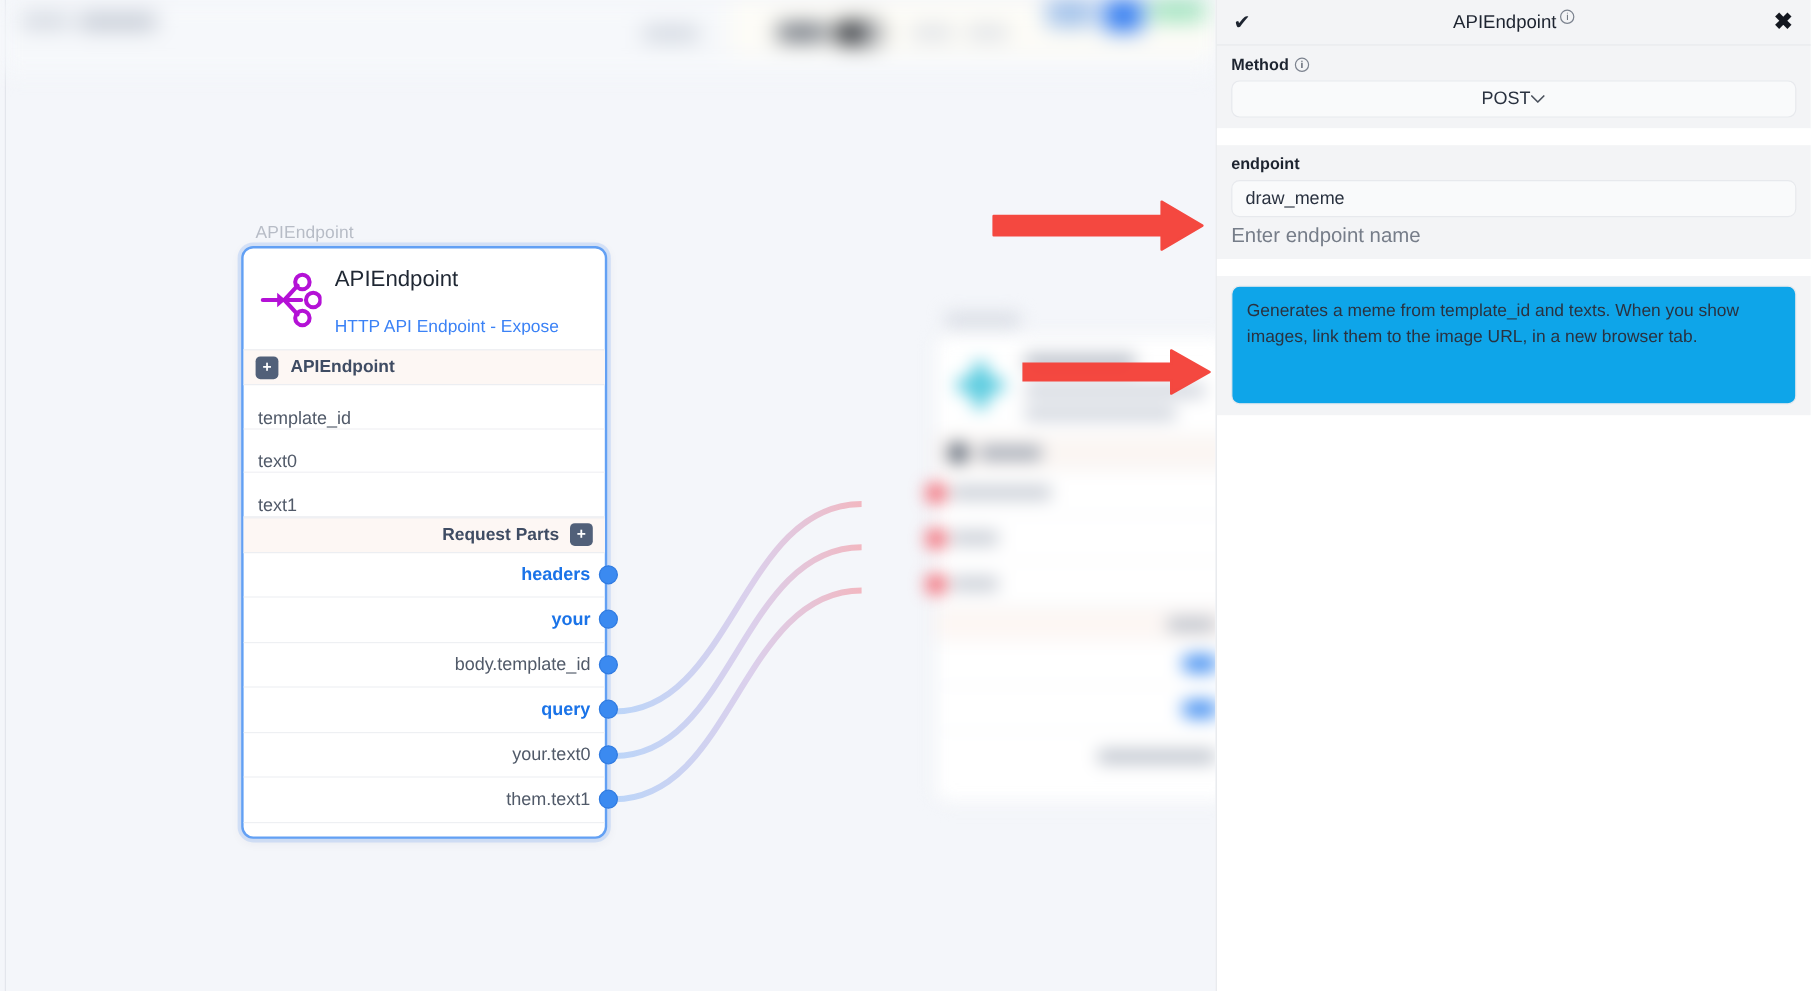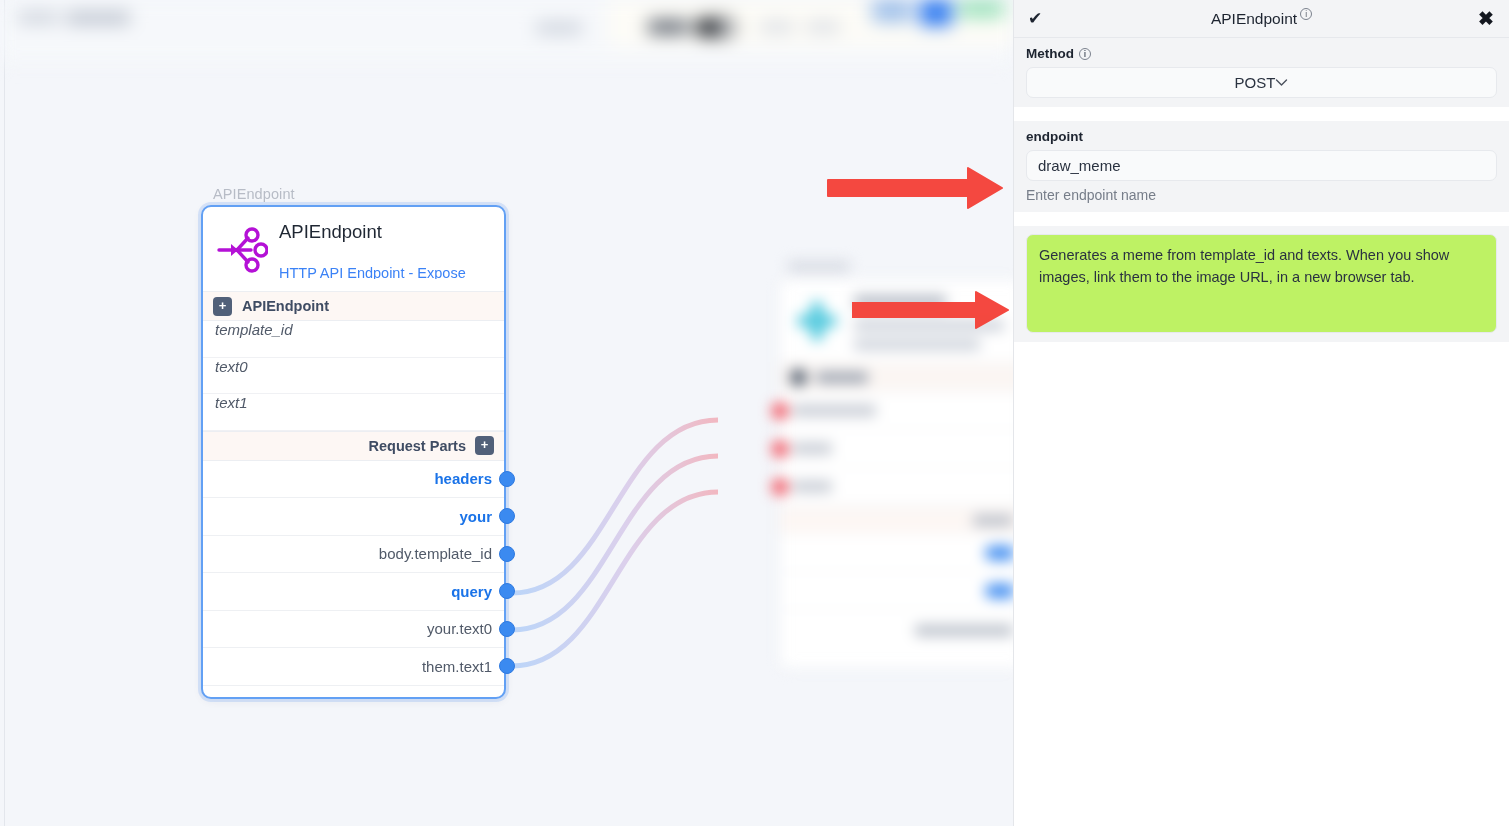--- a/index.html
+++ b/index.html
@@ -73,24 +73,23 @@
   }
   .sect-head.right { justify-content: flex-end; gap: 9px; }
   .plus-btn {
     width: 19px; height: 19px; border-radius: 4px;
     background: #516079; color:#fff; font-size: 13px; line-height: 17px;
     text-align:center; flex: 0 0 19px; cursor: pointer;
   }
   .sect-head.left .plus-btn { margin-right: 10px; }
 
   .param-row {
-    height: 36.5px; display:flex; align-items:flex-start;
+    height: 36.5px; display:flex; align-items:flex-end;
     padding: 0 12px; font-size: 15px; color: #515a69;
     border-bottom: 1px solid #f0f1f4;
-    font-style: italic;
   }
   .part-row {
     height: 37.5px; display:flex; align-items:center; justify-content: flex-end;
     padding: 0 12px; font-size: 15px; color: #515a69;
     border-bottom: 1px solid #eef0f3;
     position: relative;
   }
   .part-row.link { color: #1a73e8; font-weight: bold; }
   .port {
     position: absolute; right: -11px; top: 50%; margin-top: -8px;
@@ -158,23 +157,23 @@
   .field-block { background:#f3f4f6; padding:8px 12px 9px 12px; }
   .field-block.white-gap { background:#ffffff; height:14px; padding:0; }
   .field-label { font-size:13.5px; font-weight:bold; color:#1d2430; display:flex; align-items:center; gap:5px; margin-bottom:6px; }
   .field-input {
     background:#f9fafb; border:1px solid #e7e9ed; border-radius:7px;
     height:31px; display:flex; align-items:center; padding:0 11px;
     font-size:15px; color:#2a3240;
   }
   .field-input.select { justify-content:center; }
   .chev { color:#4a515d; font-size:12px; }
-  .field-help { font-size:14px; color:#767d89; margin-top:6px; }
+  .field-help { font-size:17px; color:#767d89; margin-top:6px; }
   .field-textarea {
-    background:#bef264; border:1px solid #e7e9ed; border-radius:7px;
+    background:#0ea5e9; border:1px solid #e7e9ed; border-radius:7px;
     min-height:99px; padding:10px 12px;
     font-size:14.5px; color:#2a3240; line-height:1.5;
   }
 </style>
 </head>
 <body>
 
 <div id="app">
 
   <div id="canvas">

